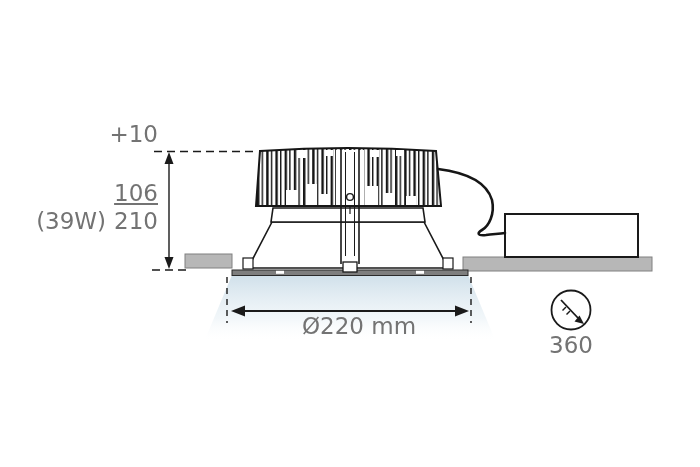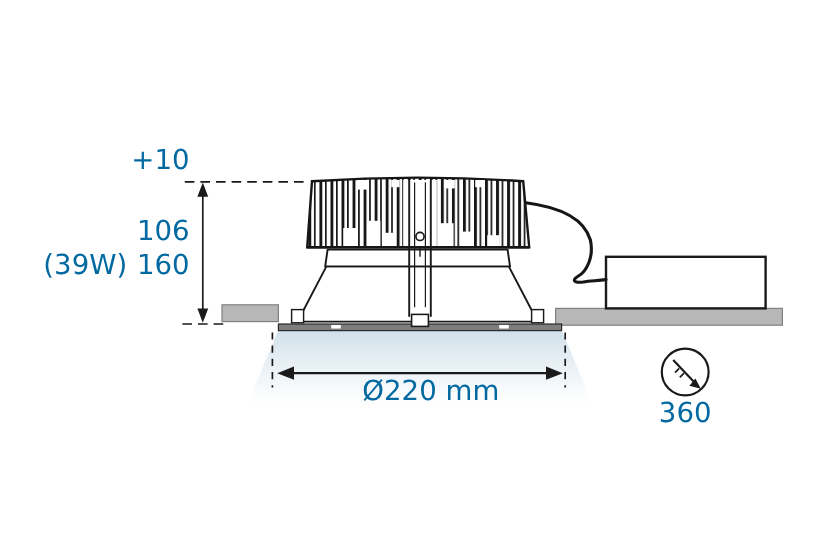--- a/index.html
+++ b/index.html
@@ -7,21 +7,21 @@
     position:relative;
     width:700px;height:467px;
     background:#ffffff;
     overflow:hidden;
     font-family:"DejaVu Sans", sans-serif;
   }
   .canvas svg{position:absolute;left:0;top:0;}
   .lbl{
     position:absolute;
     font-size:23px;
-    color:#0369a1;
+    color:#737373;
     white-space:nowrap;
     line-height:1.1;
   }
   .lbl.right{text-align:right;}
   .lbl.center{text-align:center;}
   .dim-row{display:flex;justify-content:flex-end;gap:8px;}
 </style>
 </head>
 <body>
 
@@ -122,24 +122,24 @@
       <circle cx="571" cy="310" r="19.5" stroke-width="1.8" fill="#ffffff"></circle>
       <line x1="561" y1="300" x2="578" y2="318" stroke-width="1.8"></line>
       <line x1="566" y1="307" x2="562.5" y2="310.5" stroke-width="1.4"></line>
       <line x1="570" y1="311" x2="566.5" y2="314.5" stroke-width="1.4"></line>
       <polygon points="584,324 574.5,321.5 579.5,315.5" fill="#1a1a1a" stroke="none"></polygon>
     </g>
   </svg>
 
   <div class="lbl right" style="left:40px;width:118px;top:122px;">+10</div>
 
-  <div class="lbl right" style="left:40px;width:118px;top:181px;">106</div>
+  <div class="lbl right" style="left:40px;width:118px;top:181px;text-decoration:underline;">106</div>
 
   <div class="lbl dim-row" style="left:20px;width:138px;top:209px;">
     <span>(39W)</span>
-    <span>160</span>
+    <span>210</span>
   </div>
 
   <div class="lbl center" style="left:264px;width:190px;top:314px;">Ø220 mm</div>
 
   <div class="lbl center" style="left:521px;width:100px;top:333px;">360</div>
 
 </div>
 
 </body></html>

